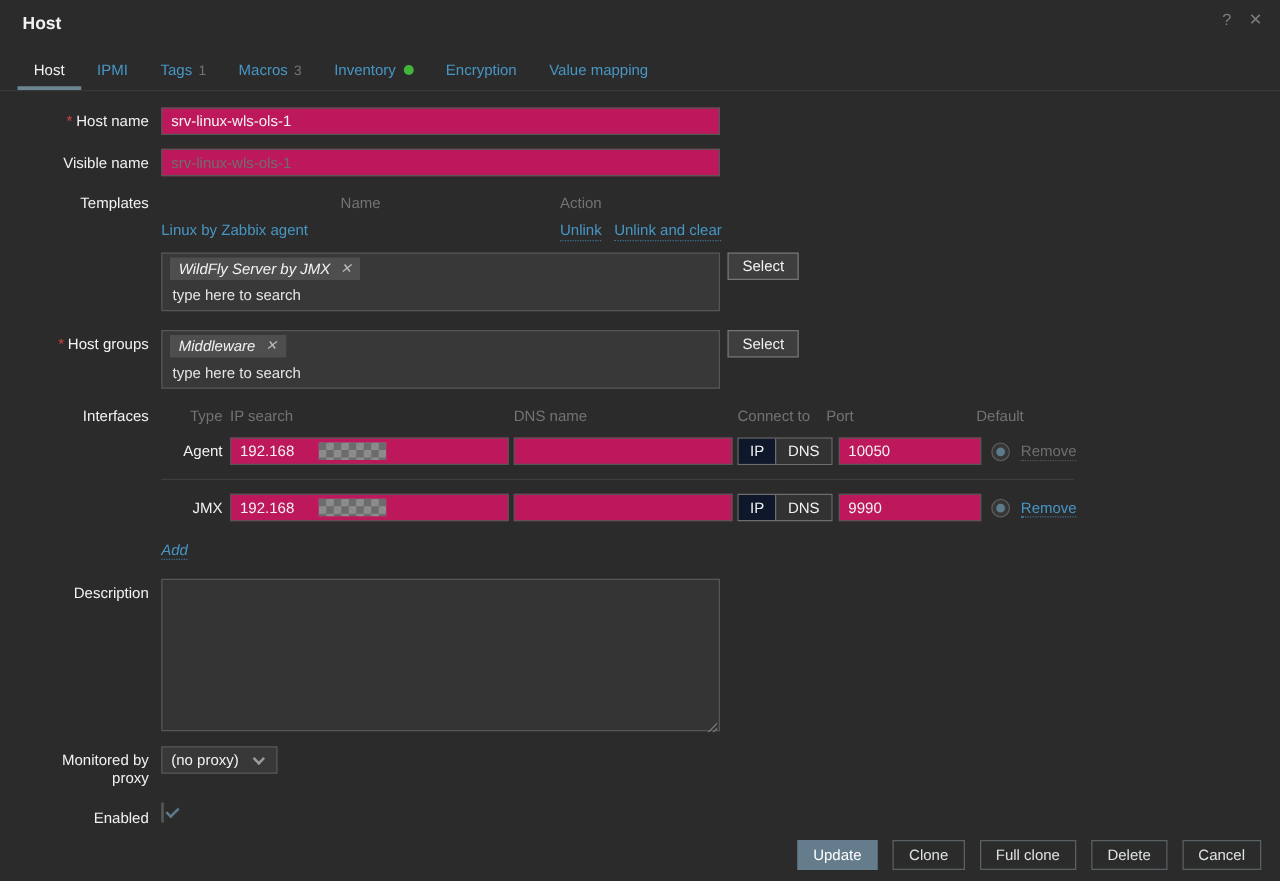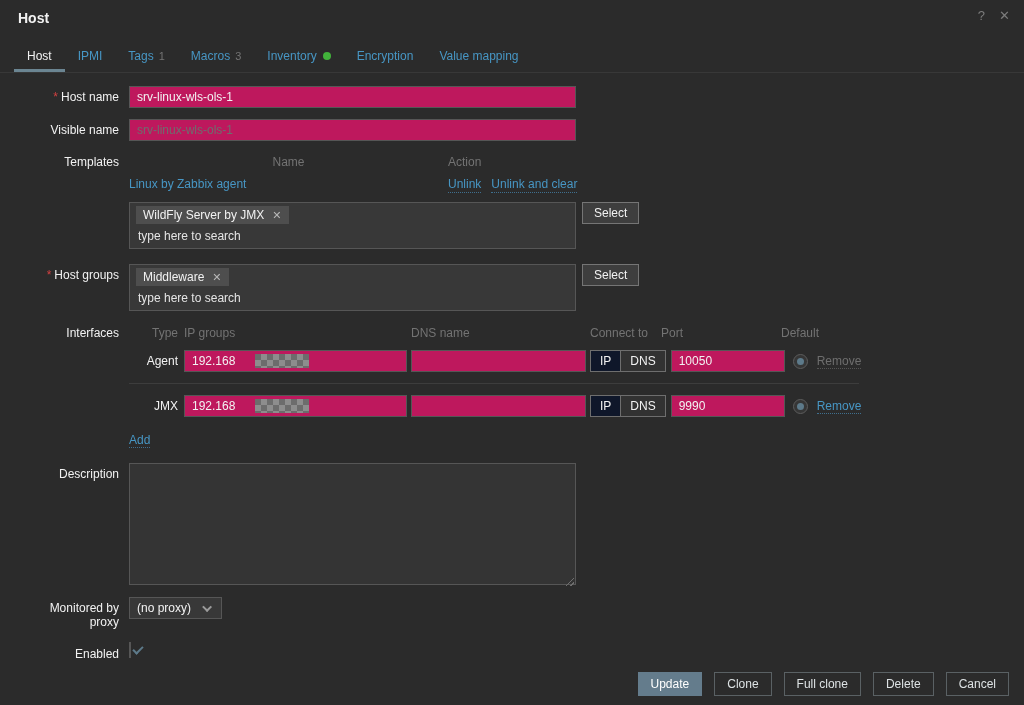--- a/index.html
+++ b/index.html
@@ -27,21 +27,21 @@
   .req-star { color:#d24040; margin-right:3px; }
   .fld { min-width:0; }
   input.txt, .txtlike {
     width:447px; height:22px; background:#be185d; border:1px solid #565656;
     color:#f2f2f2; padding:0 7px; font:12px "Liberation Sans", sans-serif; outline:none;
   }
   input::placeholder { color:#6e6e6e; opacity:1; }
   .txtlike { display:flex; align-items:center; gap:20px; }
   
   .ms { width:447px; min-height:42px; background:#383838; border:1px solid #565656; padding:3px 6px 5px; }
-  .chip { display:inline-flex; align-items:flex-end; background:#4e4e4e; color:#f2f2f2; padding:2px 7px; gap:8px; line-height:14px; }
+  .chip { display:inline-flex; align-items:flex-end; background:#4e4e4e; color:#f2f2f2; padding:2px 7px; gap:8px; line-height:14px;font-style:italic; }
   .chip-x { color:#b8b8b8; font-size:11px; cursor:pointer; }
   .ms-ph { color:#e5e5e5; margin-top:5px; padding-left:2px; }
   .with-btn { display:flex; align-items:flex-start; }
   .btn-gray {
     height:22px; padding:0 11px; margin-left:6px; background:#3e3e3e;
     border:1px solid #757575; color:#f2f2f2; font:12px "Liberation Sans", sans-serif; cursor:pointer;
   }
   
   a.lnk { color:#4796c4; text-decoration:none; cursor:pointer; }
   a.lnk.dotted { border-bottom:1px dotted #3f6f8e; }
@@ -68,21 +68,21 @@
   .c-conn { margin-right:5px; display:flex; border:1px solid #6e6e6e; height:22px; }
   .seg { padding:0 9px; display:flex; align-items:center; background:#323232; color:#f2f2f2; cursor:pointer; border:0; font:12px "Liberation Sans", sans-serif; }
   .seg.on { background:#0f172a; }
   .seg + .seg { border-left:1px solid #6e6e6e; }
   .c-port { width:114px; margin-right:8px; }
   .c-port input.txt { width:114px; }
   .c-def { display:flex; align-items:center; gap:9px; }
   .radio { width:15px; height:15px; border-radius:50%; background:#363636; border:1px solid #5c5c5c; position:relative; cursor:pointer; flex-shrink:0; }
   .radio.checked::after { content:""; position:absolute; inset:3px; border-radius:50%; background:#5d7a8a; }
   .if-sep { height:1px; background:#3d3d3d; width:730px; margin:11px 0; }
-  .add-wrap { margin-top:16px; }
+  .add-wrap { margin-top:16px;font-style:italic; }
   
   .redact {
     width:54px; height:14px; display:inline-block;
     background-image:
       linear-gradient(45deg,#8d8d8d 25%,transparent 25%,transparent 75%,#8d8d8d 75%),
       linear-gradient(45deg,#8d8d8d 25%,#6c6c6c 25%,#6c6c6c 75%,#8d8d8d 75%);
     background-size:12px 12px; background-position:0 0,6px 6px;
   }
   
   textarea.desc {
@@ -191,21 +191,21 @@
           <button class="btn-gray">Select</button>
         </div>
       </div>
     </div>
 
     <div class="row" style="margin-bottom:16px;">
       <div class="lbl" style="padding-top:0;">Interfaces</div>
       <div class="fld">
         <div class="if-head">
           <div class="h-type">Type</div>
-          <div class="h-ip">IP groups</div>
+          <div class="h-ip">IP search</div>
           <div class="h-dns">DNS name</div>
           <div class="h-conn">Connect to</div>
           <div class="h-port">Port</div>
           <div>Default</div>
         </div>
 
         <div class="if-row">
           <div class="c-type">Agent</div>
           <div class="c-ip">
             <div class="txtlike">

